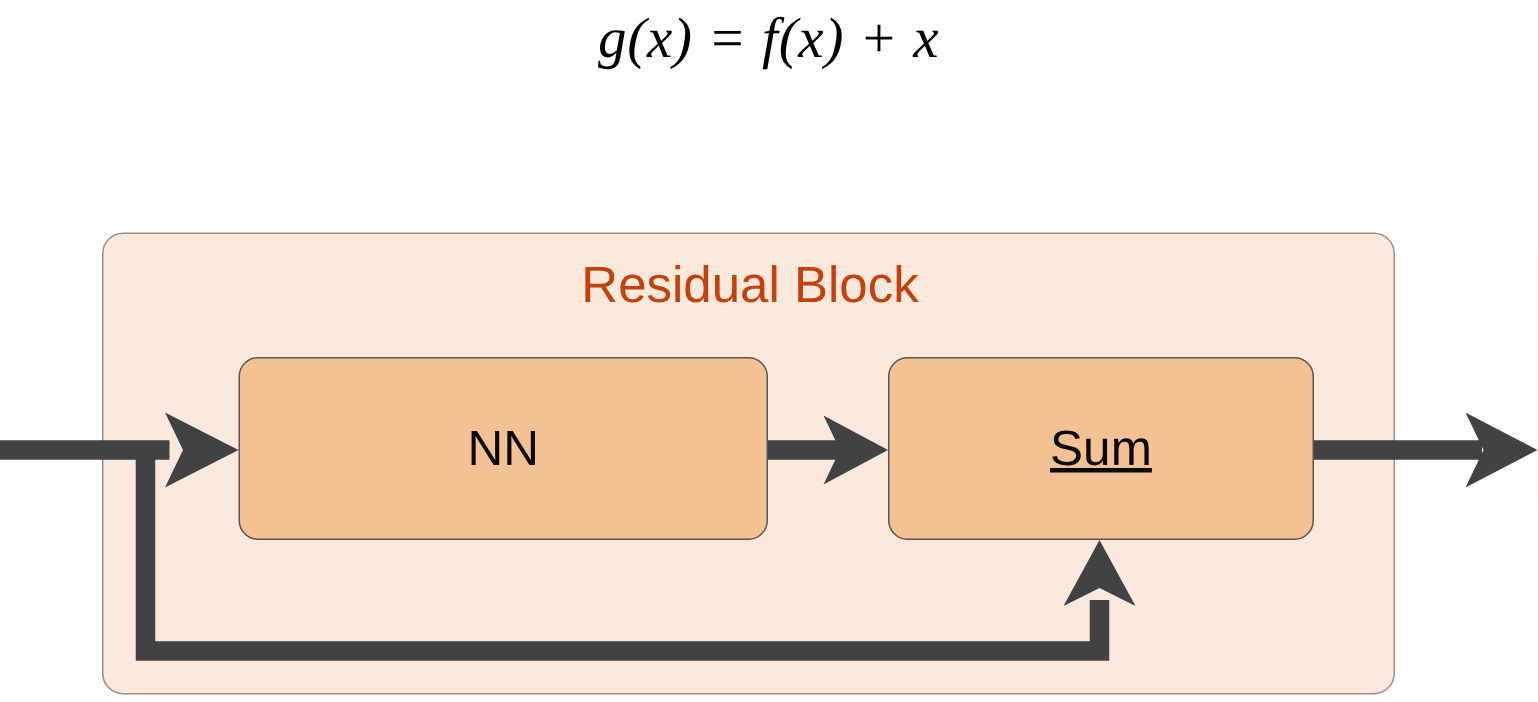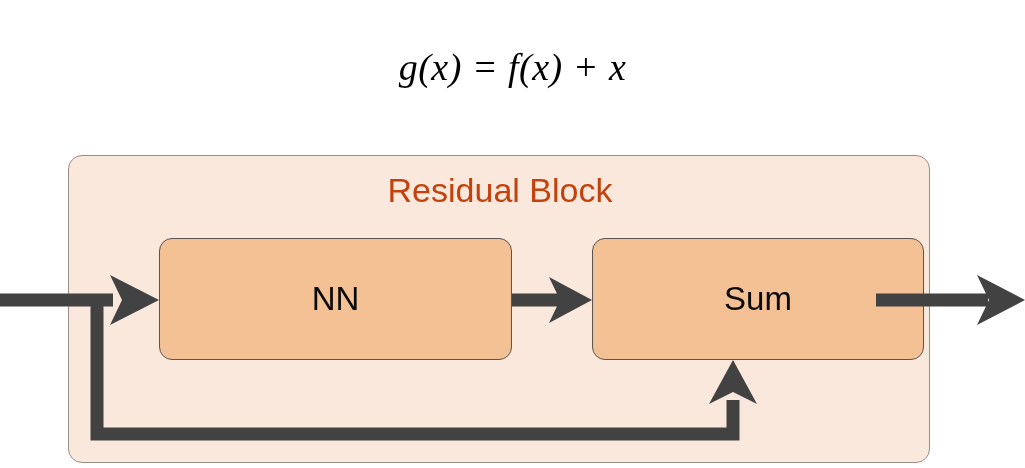--- a/index.html
+++ b/index.html
@@ -31,21 +31,20 @@
     top: 2px;
     width: 1025px;
     text-align: center;
     font-family: "Liberation Serif", "DejaVu Serif", serif;
     font-style: italic;
     font-size: 38px;
     color: #000000;
     letter-spacing: 0.5px;
     white-space: pre;
     line-height: 48px;
-    margin-top: 41px;
   }
 
   
   .residual-block {
     position: absolute;
     left: 68px;
     top: 155px;
     width: 862px;
     height: 308px;
     background: #fae8dd;
@@ -81,22 +80,23 @@
   }
   .node-nn {
     left: 159px;
     top: 238px;
     width: 353px;
     height: 122px;
   }
   .node-sum {
     left: 592px;
     top: 238px;
-    width: 332px;
+    width: 284px;
     height: 122px;
+    text-decoration: underline;
   }
 
   
   #connectors {
     position: absolute;
     left: 0; top: 0;
     width: 1025px;
     height: 468px;
     pointer-events: none;
   }

